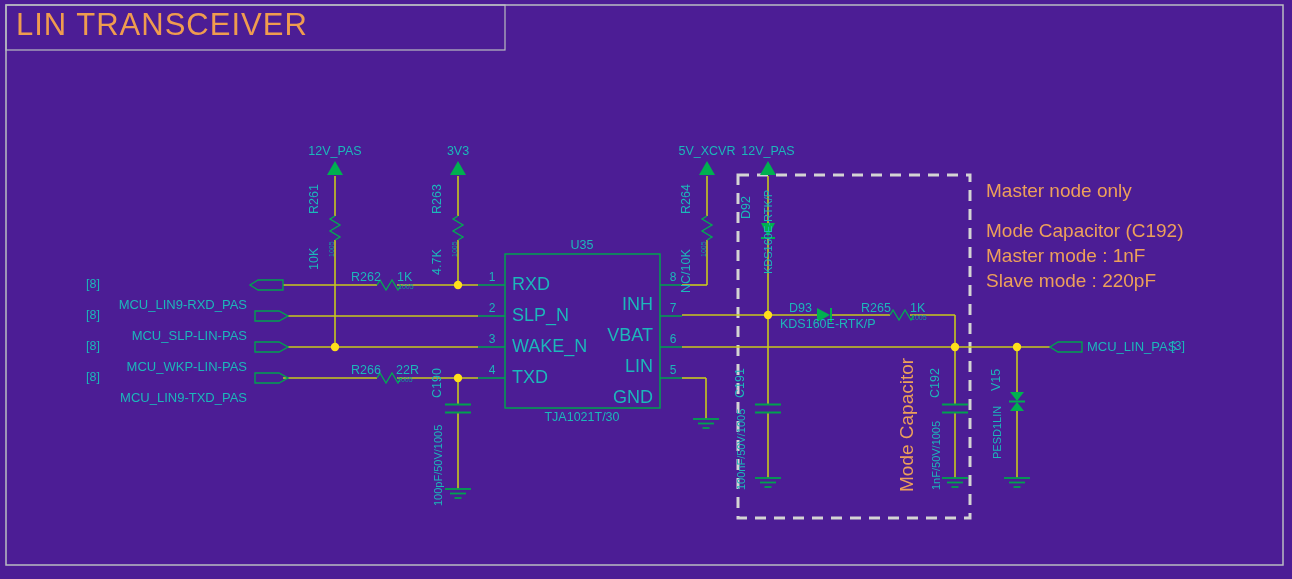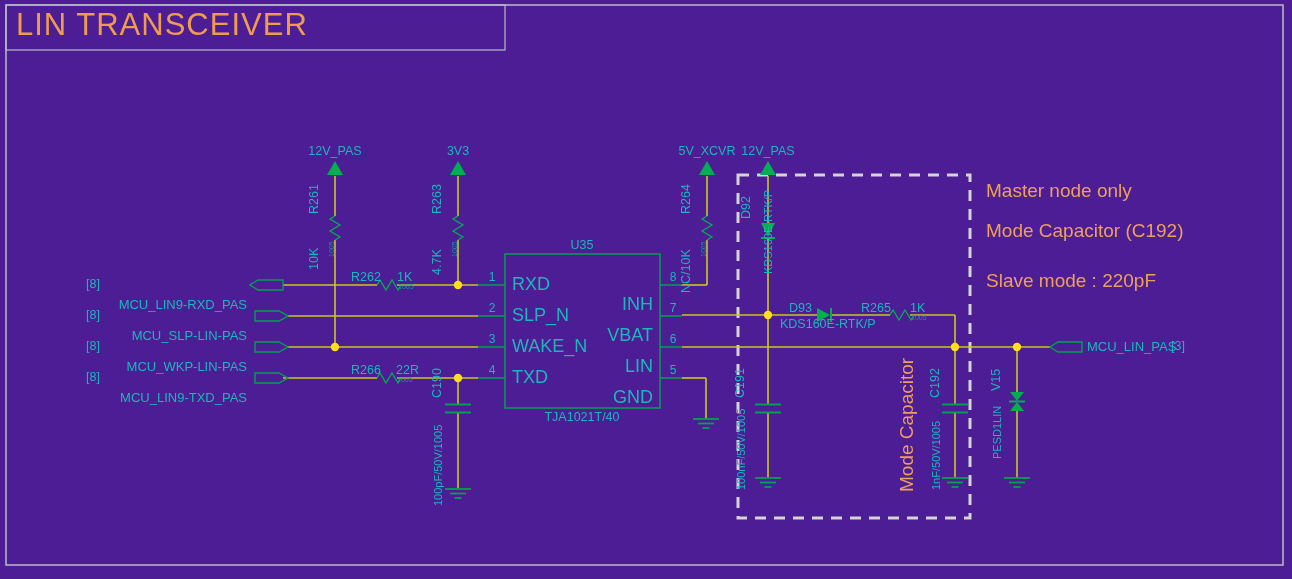--- a/index.html
+++ b/index.html
@@ -172,21 +172,21 @@
   <div class="t net right" style="left:110px;top:309px;width:137px;">MCU_SLP-LIN-PAS</div>
   <div class="t" style="left:86px;top:340px;">[8]</div>
   <div class="t net right" style="left:110px;top:340px;width:137px;">MCU_WKP-LIN-PAS</div>
   <div class="t" style="left:86px;top:371px;">[8]</div>
   <div class="t net right" style="left:110px;top:371px;width:137px;">MCU_LIN9-TXD_PAS</div>
 
   <div class="t net" style="left:1087px;top:340px;">MCU_LIN_PAS</div>
   <div class="t" style="left:1171px;top:340px;">[3]</div>
 
   <div class="t center" style="left:552px;top:239px;width:60px;">U35</div>
-  <div class="t center" style="left:532px;top:411px;width:100px;">TJA1021T/40</div>
+  <div class="t center" style="left:532px;top:411px;width:100px;">TJA1021T/30</div>
   <div class="t pin-name" style="left:512px;top:278px;">RXD</div>
   <div class="t pin-name" style="left:512px;top:309px;">SLP_N</div>
   <div class="t pin-name" style="left:512px;top:340px;">WAKE_N</div>
   <div class="t pin-name" style="left:512px;top:371px;">TXD</div>
   <div class="t pin-name right" style="left:560px;top:278px;width:93px;">INH</div>
   <div class="t pin-name right" style="left:560px;top:309px;width:93px;">VBAT</div>
   <div class="t pin-name right" style="left:560px;top:340px;width:93px;">LIN</div>
   <div class="t pin-name right" style="left:560px;top:371px;width:93px;">GND</div>
   <div class="t pin-num" style="left:485px;top:271px;">1</div>
   <div class="t pin-num" style="left:485px;top:302px;">2</div>
@@ -227,15 +227,16 @@
   <div class="t vt" style="left:444px;top:385px;">C190</div>
   <div class="t vt vt-s" style="left:444px;top:494px;">100pF/50V/1005</div>
   <div class="t vt" style="left:747px;top:385px;">C191</div>
   <div class="t vt vt-s" style="left:747px;top:478px;">100nF/50V/1005</div>
   <div class="t vt" style="left:942px;top:385px;">C192</div>
   <div class="t vt vt-s" style="left:942px;top:478px;">1nF/50V/1005</div>
 
   <div class="t vt vt-big" style="left:917px;top:472px;">Mode Capacitor</div>
   <div class="t ann" style="left:986px;top:180px;text-align:right;">Master node only</div>
   <div class="t ann" style="left:986px;top:220px;">Mode Capacitor (C192)</div>
+  <div class="t ann" style="left:986px;top:245px;">Master mode : 1nF</div>
   <div class="t ann" style="left:986px;top:270px;">Slave mode : 220pF</div>
 
 </div>
 
 </body></html>

